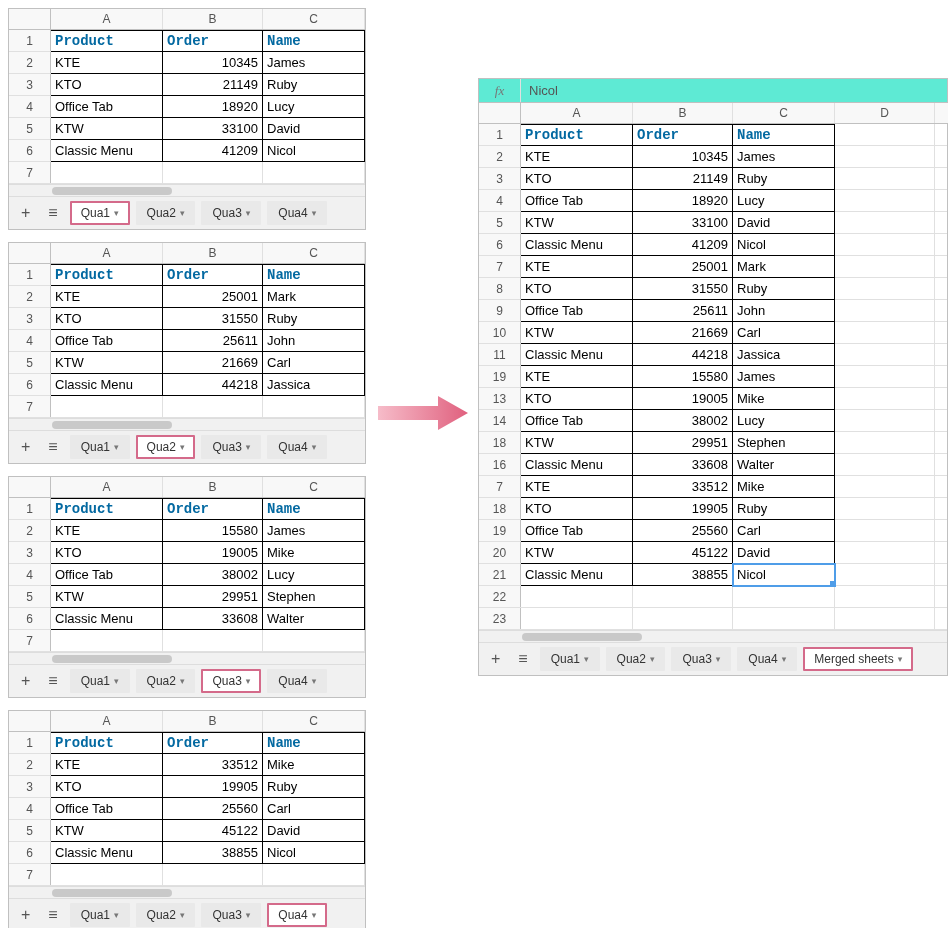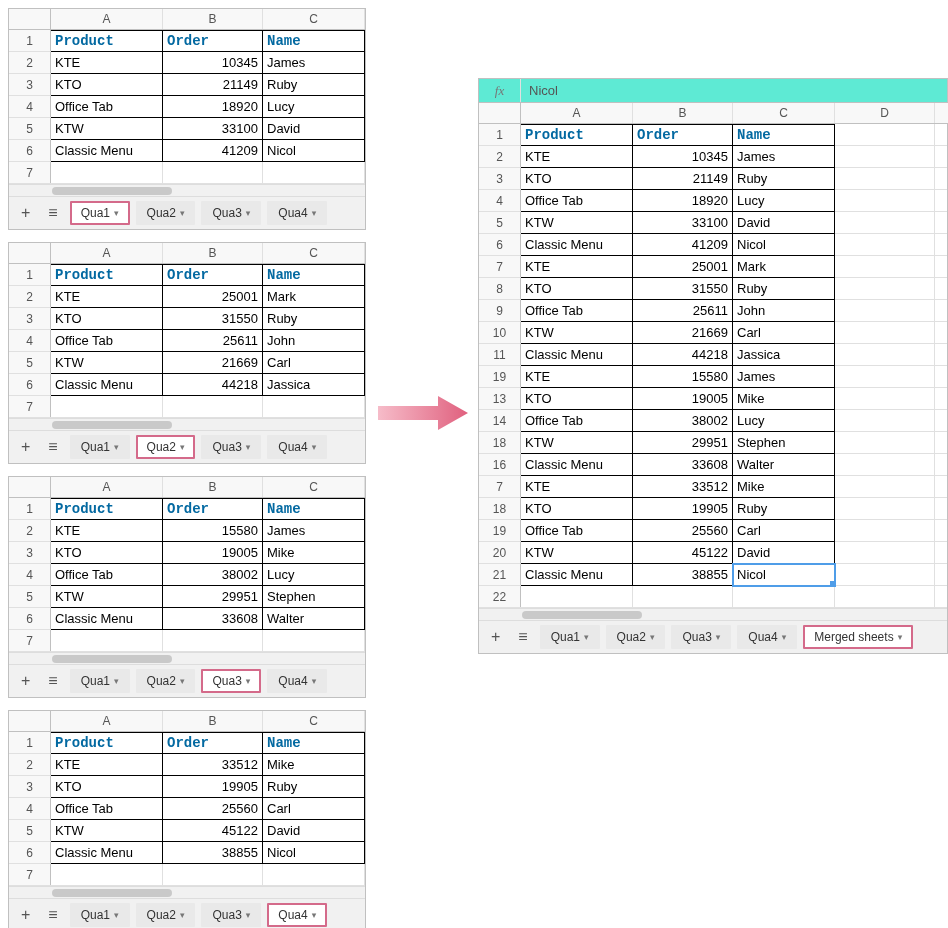--- a/index.html
+++ b/index.html
@@ -656,20 +656,28 @@
         </div>
       </div>
     <div class="row empty">
         <div class="row-num">22</div>
         <div class="cell colA"></div>
         <div class="cell colB"></div>
         <div class="cell colC"></div>
         <div class="cell colD"></div>
         <div class="cell colE" style="border:none"></div>
       </div>
+    <div class="row empty">
+        <div class="row-num">23</div>
+        <div class="cell colA"></div>
+        <div class="cell colB"></div>
+        <div class="cell colC"></div>
+        <div class="cell colD"></div>
+        <div class="cell colE" style="border:none"></div>
+      </div>
     <div class="scrollbar"></div>
     <div class="tab-bar">
       <span class="tab-btn-icon">+</span>
       <span class="tab-btn-icon">≡</span>
       <div class="sheet-tab">
           <span>Qua1</span>
           <span class="caret">▾</span>
         </div>
       <div class="sheet-tab">
           <span>Qua2</span>

